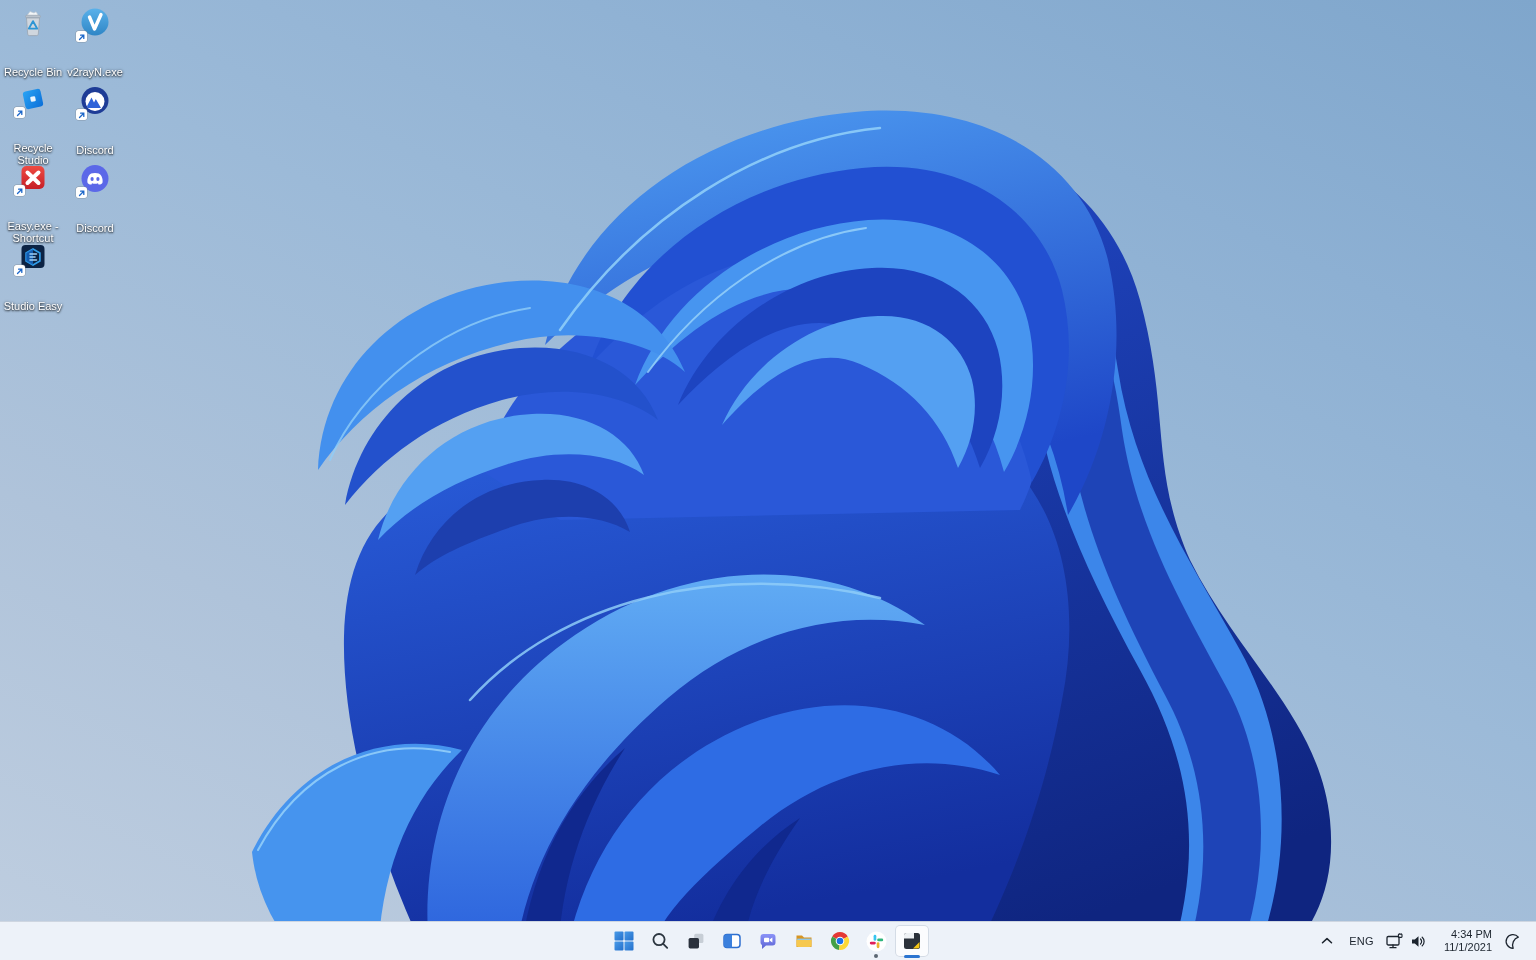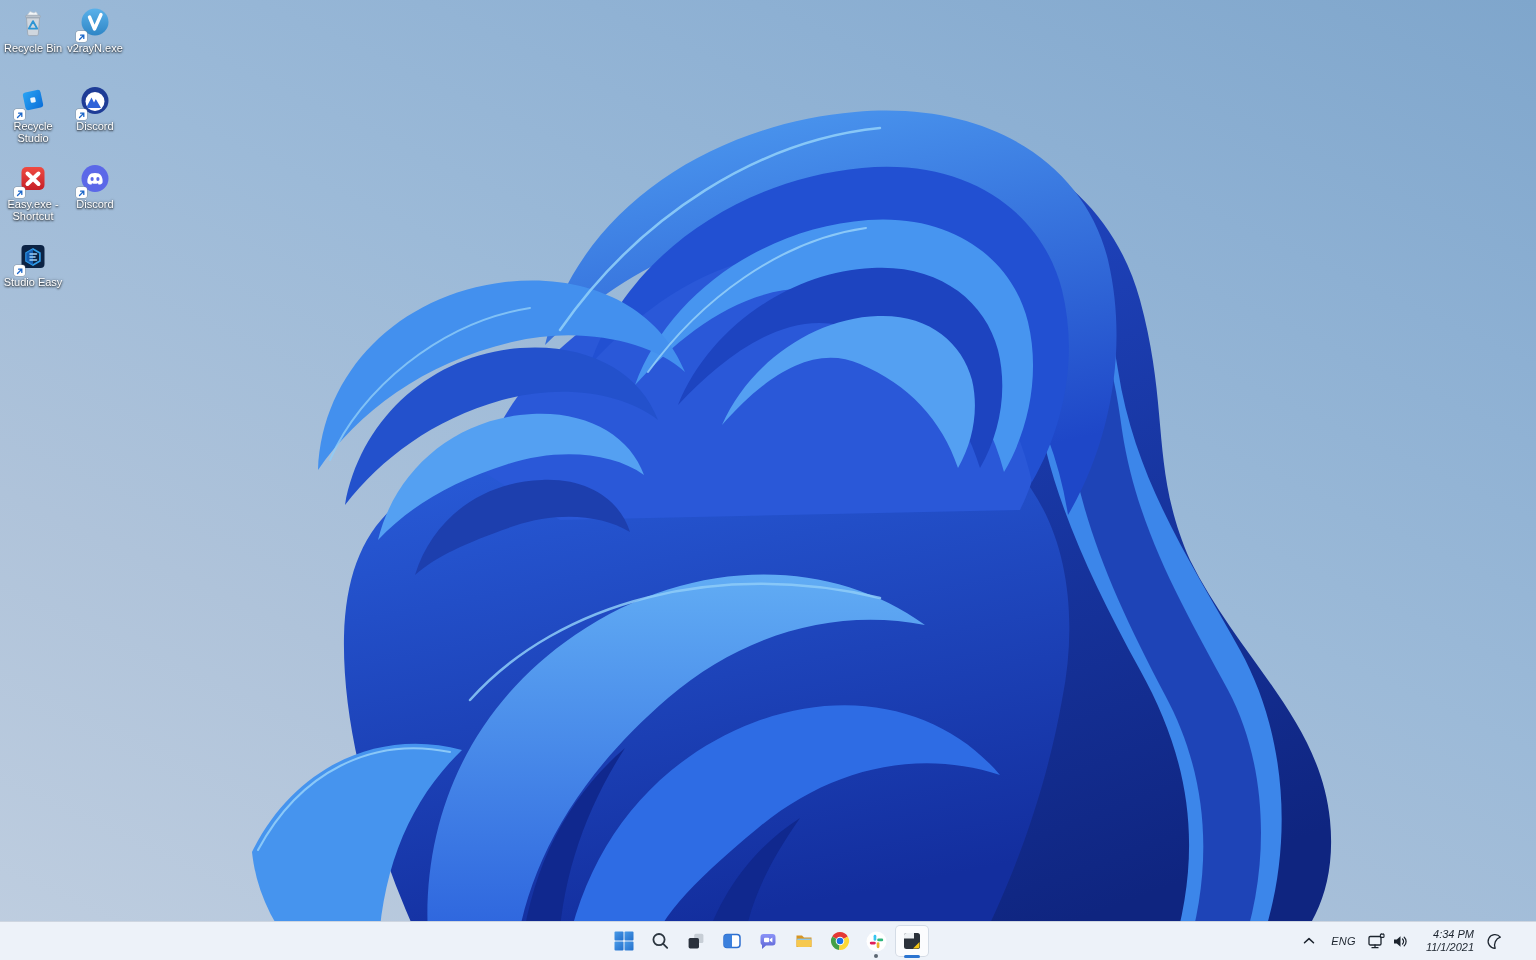--- a/index.html
+++ b/index.html
@@ -9,21 +9,21 @@
     background:linear-gradient(205deg,#7fa6cc 0%,#8db0d3 22%,#9cbad8 45%,#afc3da 72%,#bfcee0 100%);
   }
   
   .wallpaper{position:absolute;inset:0;}
   
   .desktop-icons{
     position:absolute;top:6px;left:2px;
     display:grid;grid-template-columns:62px 62px;grid-auto-rows:78px;
     justify-items:center;z-index:3;
   }
-  .dicon{width:62px;display:flex;flex-direction:column;align-items:center;cursor:default;}
+  .dicon{width:62px;display:flex;flex-direction:column;align-items:center;cursor:default;gap:24px;}
   .dicon .glyph{position:relative;width:34px;height:34px;display:flex;align-items:center;justify-content:center;}
   .dicon .label{
     margin-top:2px;max-width:60px;font-size:11px;line-height:1.12;color:#fff;text-align:center;
     text-shadow:0 1px 2px rgba(0,0,0,.85),0 0 3px rgba(0,0,0,.45);
     word-wrap:break-word;
   }
   .badge{
     position:absolute;left:-2px;bottom:-2px;width:11px;height:11px;border-radius:2.5px;
     background:#fff;box-shadow:0 0 0 0.5px rgba(120,130,140,.6);
     display:flex;align-items:center;justify-content:center;
@@ -42,21 +42,21 @@
     display:flex;align-items:center;justify-content:center;cursor:pointer;
   }
   .tb-btn.active{background:rgba(255,255,255,.78);box-shadow:inset 0 0 0 1px rgba(140,160,185,.35);}
   .indicator{position:absolute;bottom:-1px;left:50%;transform:translateX(-50%);
     width:16px;height:3px;border-radius:2px;background:#2b74d0;}
   .running-dot{position:absolute;bottom:-1px;left:50%;transform:translateX(-50%);
     width:4px;height:4px;border-radius:2px;background:#5c6773;}
   
   .tb-tray{
     position:absolute;right:0;top:0;height:100%;display:flex;align-items:center;
-    padding-right:29px;color:#1c242e;font-style:italic;
+    padding-right:11px;color:#1c242e;
   }
   .tray-item{display:flex;align-items:center;justify-content:center;height:30px;border-radius:4px;cursor:pointer;}
   .tray-chevron{width:26px;}
   .tray-lang{font-size:11px;padding:0 9px;letter-spacing:.3px;}
   .tray-net{width:24px;}
   .tray-vol{width:24px;margin-right:6px;}
   .tray-clock{display:flex;flex-direction:column;align-items:flex-end;font-size:11px;line-height:1.22;padding:0 7px;}
   .tray-moon{width:26px;}
 </style>
 </head>

